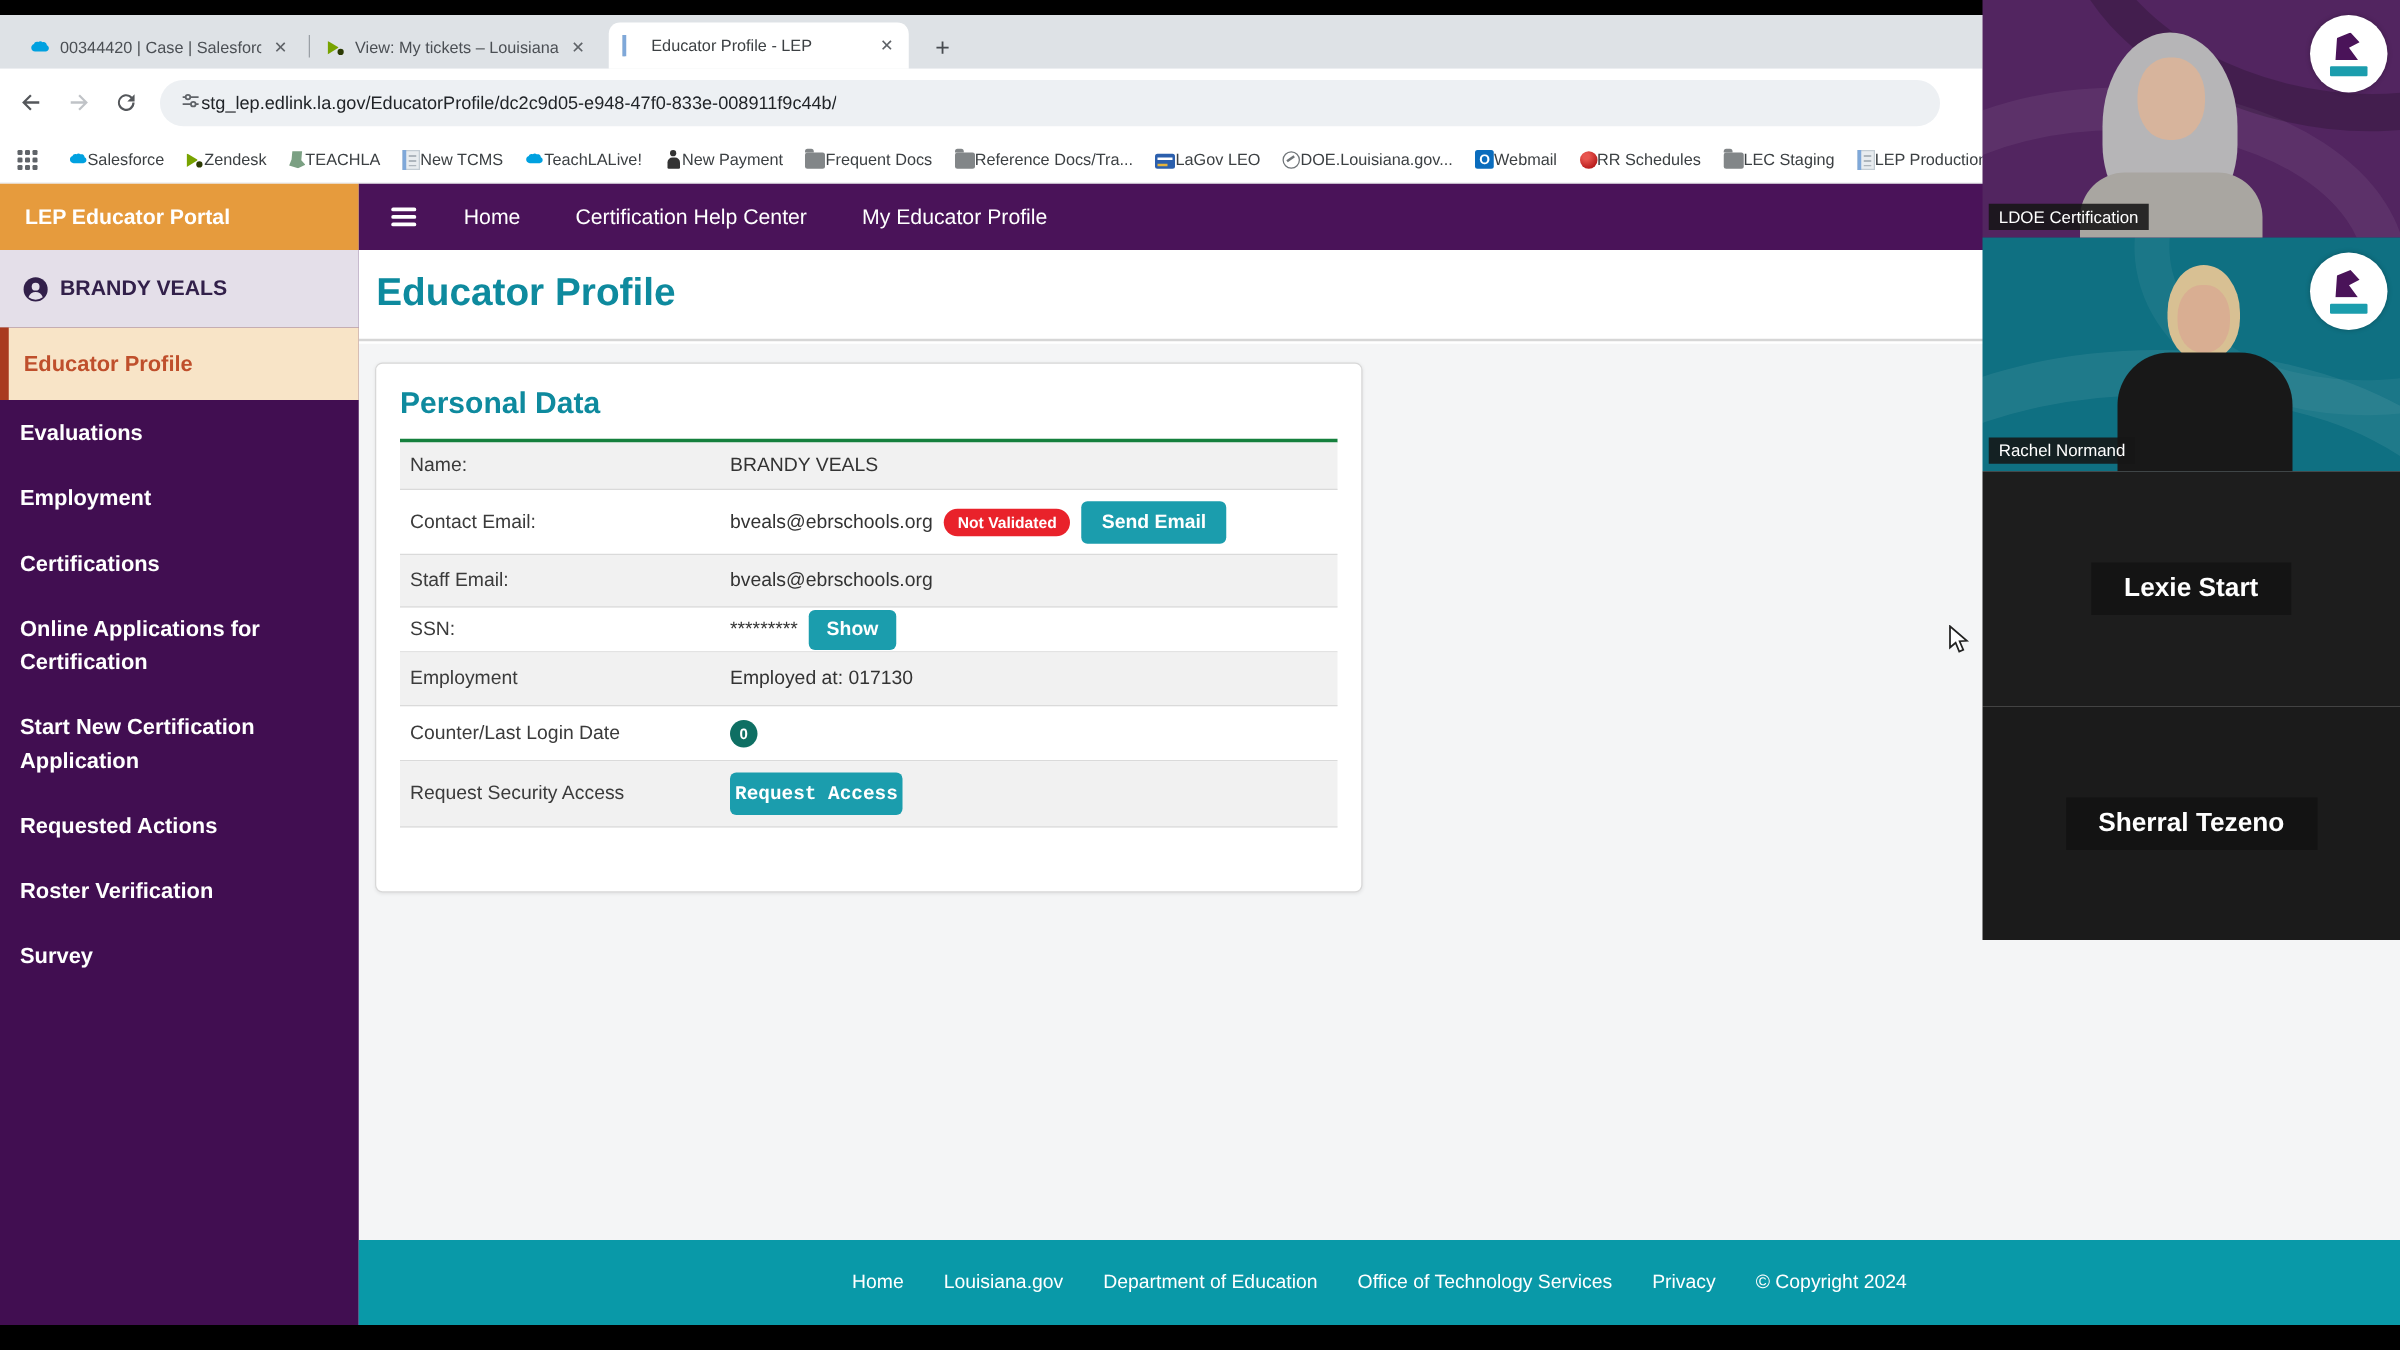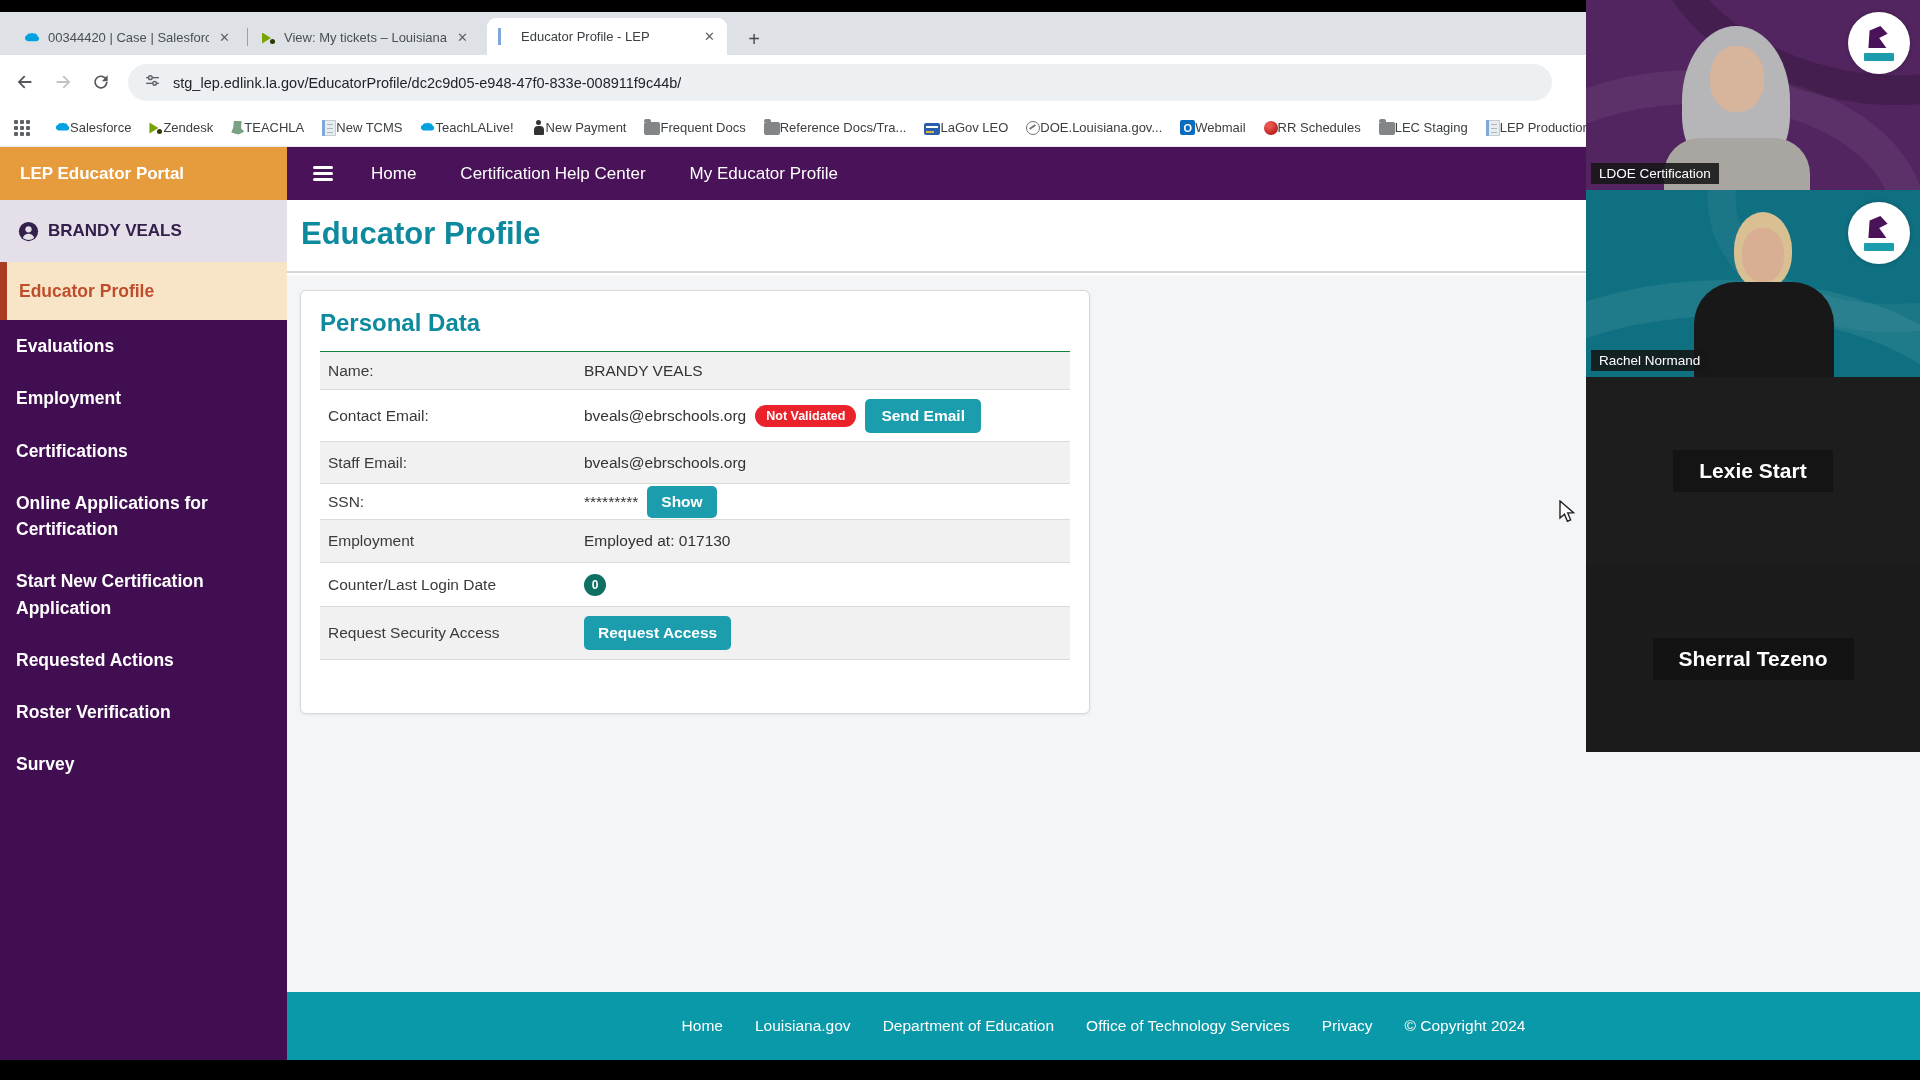--- a/index.html
+++ b/index.html
@@ -17,21 +17,21 @@
   .tab .title { flex:1 1 auto; overflow:hidden; }
   .tab .close { flex:0 0 auto; font-size:13px; color:#5f6368; padding:0 2px; }
   .tabdiv { position:absolute; top:16px; width:1px; height:18px; background:#9aa0a6; }
   .newtab { position:absolute; left:740px; top:13px; width:28px; height:28px; border-radius:50%;
             display:flex; align-items:center; justify-content:center; font-size:20px; color:#474b50; }
   .favicon { width:16px; height:16px; flex:0 0 auto; position:relative; }
 
   .toolbar { position:absolute; left:0; top:43px; width:1586px; height:54px; background:#fff; }
   .navbtn { position:absolute; top:14px; width:26px; height:26px; display:flex; align-items:center; justify-content:center; }
   .omnibox { position:absolute; left:128px; top:9px; width:1424px; height:37px; background:#edf0f3;
-             border-radius:19px; display:flex; align-items:center; gap:12px; padding:0 16px; }
+             border-radius:19px; display:flex; align-items:center; padding:0 16px; }
   .urltext { font-size:14.5px; color:#212428; white-space:nowrap; overflow:hidden; }
 
   .bookmarksbar { position:absolute; left:0; top:97px; width:1586px; height:38px; background:#fff;
                   border-bottom:1px solid #e6e8ea; display:flex; align-items:center; padding-left:14px; }
   .bm { display:flex; align-items:center; gap:0; padding:5px 9px; font-size:13px; color:#3c4043; white-space:nowrap; }
   .bmsep { width:1px; height:18px; background:#c7cacd; margin:0 8px 0 6px; }
   .appsgrid { display:grid; grid-template-columns:repeat(3,4px); grid-template-rows:repeat(3,4px); gap:2px; margin-right:2px; }
   .appsgrid i { background:#5f6368; border-radius:1px; }
 
   
@@ -75,21 +75,21 @@
   .userband { height:62px; background:#E4DFE9; display:flex; align-items:center; gap:9px; padding-left:18px;
               color:#32204A; font-weight:bold; font-size:17px; }
   .sideactive { height:58px; background:#F8E4C7; border-left:7px solid #A93B20; display:flex; align-items:center;
                 padding-left:12px; color:#BF4F2C; font-weight:bold; font-size:17.5px; }
   .sideitem { padding:13px 16px; color:#fff; font-size:17.5px; font-weight:600; line-height:1.5; }
 
   
   .card { position:absolute; left:300px; top:278px; width:790px; height:424px; background:#fff;
           border:1px solid #d8d8d8; border-radius:6px; box-shadow:0 1px 3px rgba(0,0,0,.08); }
   .cardtitle { padding:18px 0 0 19px; font-size:24px; font-weight:bold; color:#0E8A9E; }
-  .ptable { position:absolute; left:19px; right:19px; top:60px; border-top:1px solid #15803d; }
+  .ptable { position:absolute; left:19px; right:19px; top:60px; border-top:3px solid #15803d; }
   .prow { display:flex; align-items:center; border-bottom:1px solid #dadada; }
   .prow.stripe { background:#f1f1f1; }
   .plbl { width:264px; padding-left:8px; font-size:15.5px; color:#3b3b3b; flex:0 0 auto; }
   .pval { display:flex; align-items:center; gap:9px; font-size:15.5px; color:#333; }
   .badge-nv { background:#E9222B; color:#fff; font-size:12.5px; font-weight:bold; border-radius:12px; padding:4px 11px; }
   .btn { background:#1B9DAD; color:#fff; font-weight:bold; font-size:15.5px; border:none; border-radius:5px;
          padding:8px 16px; cursor:pointer; }
   .zerobadge { width:22px; height:22px; border-radius:50%; background:#0E6F63; color:#fff; font-size:12px;
                font-weight:bold; display:flex; align-items:center; justify-content:center; }
 
@@ -331,21 +331,21 @@
         </div>
         <div class="prow" style="height:44px;">
           <span class="plbl">Counter/Last Login Date</span>
           <span class="pval">
               <span class="zerobadge">0</span>
             </span>
         </div>
         <div class="prow stripe" style="height:53px;">
           <span class="plbl">Request Security Access</span>
           <span class="pval">
-              <button class="btn" style="padding:8px 14px;">Request Access</button>
+              <button class="btn" style="padding:8px 4px;font-family:Liberation Mono, monospace;">Request Access</button>
             </span>
         </div>
       </div>
     </div>
 
     <div class="footer">
       <a href="#">Home</a>
       <a href="#">Louisiana.gov</a>
       <a href="#">Department of Education</a>
       <a href="#">Office of Technology Services</a>

